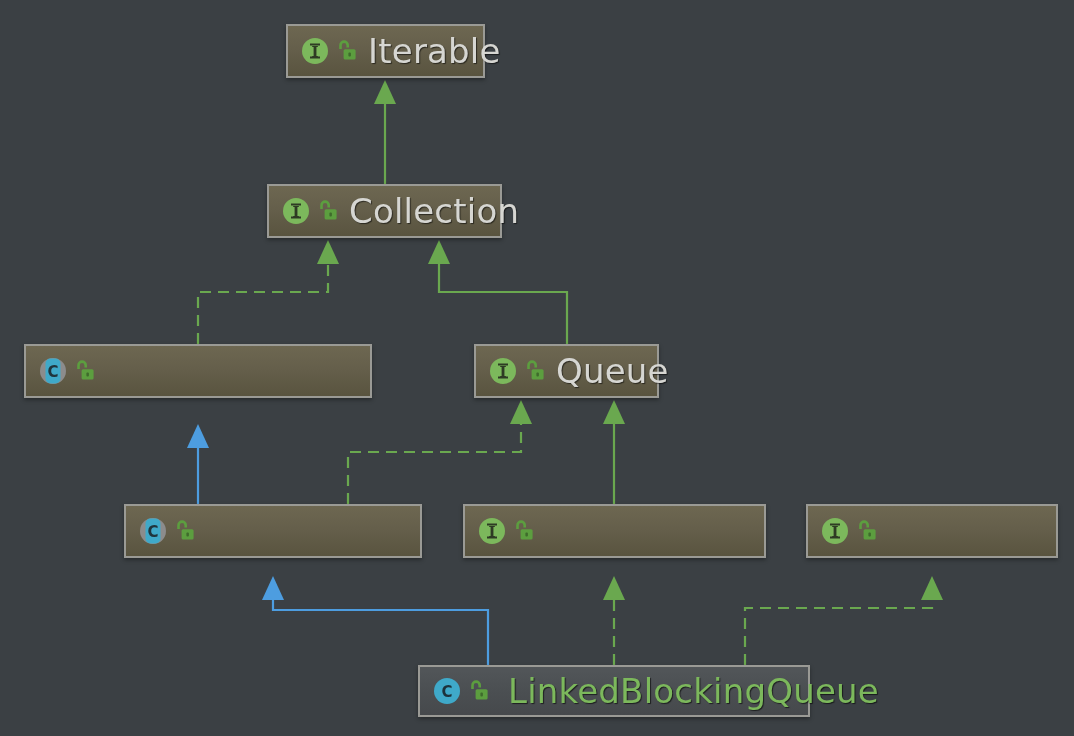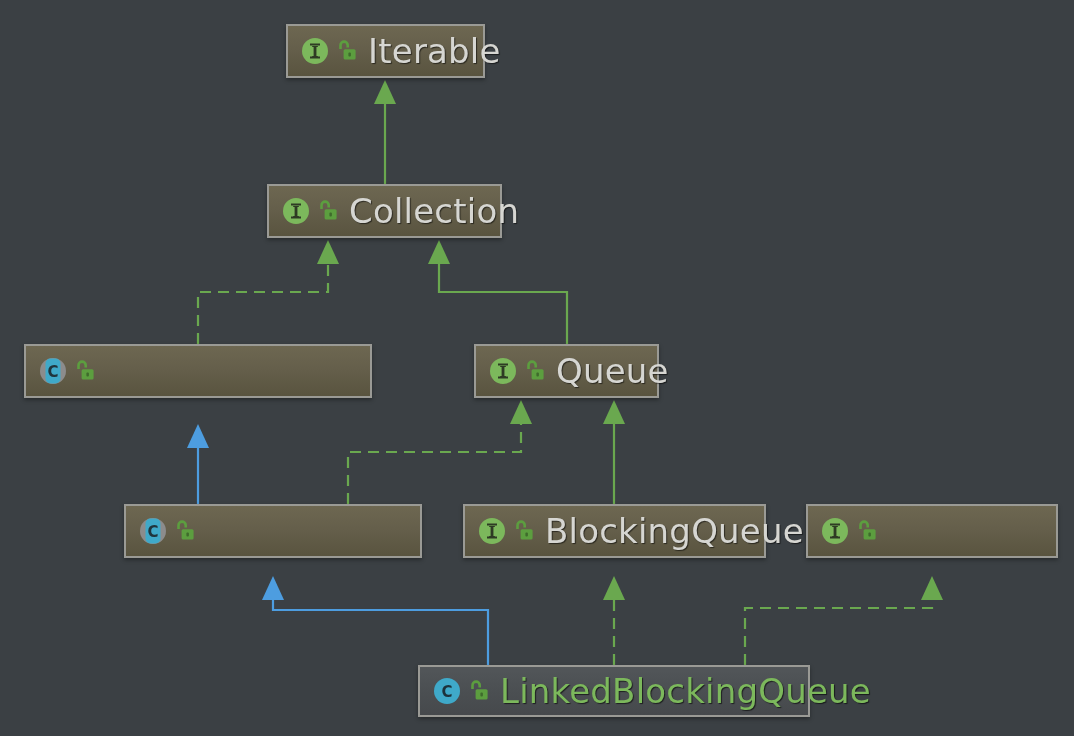--- a/index.html
+++ b/index.html
@@ -63,20 +63,21 @@
   .node-label {
     font-size: 34px;
     line-height: 1;
     color: #d6d6d2;
     text-shadow: 1px 1px 1px rgba(0,0,0,0.55);
     letter-spacing: 0.2px;
   }
   .node.focused .node-label {
     color: #7cb85c;
     text-shadow: 1px 1px 1px rgba(0,0,0,0.6);
+    margin-left: 8px;
   }
 </style>
 </head>
 <body>
 
 <div id="diagram-canvas">
   <svg id="edge-layer" width="1074" height="736" viewBox="0 0 1074 736">
       <g>
         <path d="M 385 184 L 385 88" fill="none" stroke="#6aa84f" stroke-width="2.2"></path>
         <path d="M 385 80 L 374 104 L 396 104 Z" fill="#6aa84f"></path>
@@ -209,21 +210,20 @@
           <rect x="10" y="20.5" width="10" height="2" fill="#2e3b24"></rect>
         </svg>
       </span>
       <span class="icon-lock">
         <svg width="22" height="24" viewBox="0 0 22 24">
           <path d="M4.5 10 L4.5 6.2 A3.6 3.6 0 0 1 11.7 6.2 L11.7 8.4" fill="none" stroke="#5c9e3f" stroke-width="2.6"></path>
           <rect x="7.6" y="10.2" width="12" height="10.4" rx="1.6" fill="#5c9e3f"></rect>
           <rect x="12.4" y="13.4" width="2.5" height="4.2" rx="1" fill="#3f6b2c"></rect>
         </svg>
       </span>
-      <span class="node-label">BlockingQueue</span>
     </div>
     <div class="node" style="left: 806px; top: 504px; width: 252px; height: 54px;">
       <span class="icon-kind">
         <svg width="30" height="30" viewBox="0 0 30 30">
           <circle cx="15" cy="15" r="13" fill="#7cb85c"></circle>
           <text x="15" y="21" text-anchor="middle" font-family="DejaVu Serif, serif" font-size="15" font-weight="bold" fill="#2e3b24">I</text>
           <rect x="10" y="7.5" width="10" height="2" fill="#2e3b24"></rect>
           <rect x="10" y="20.5" width="10" height="2" fill="#2e3b24"></rect>
         </svg>
       </span>

